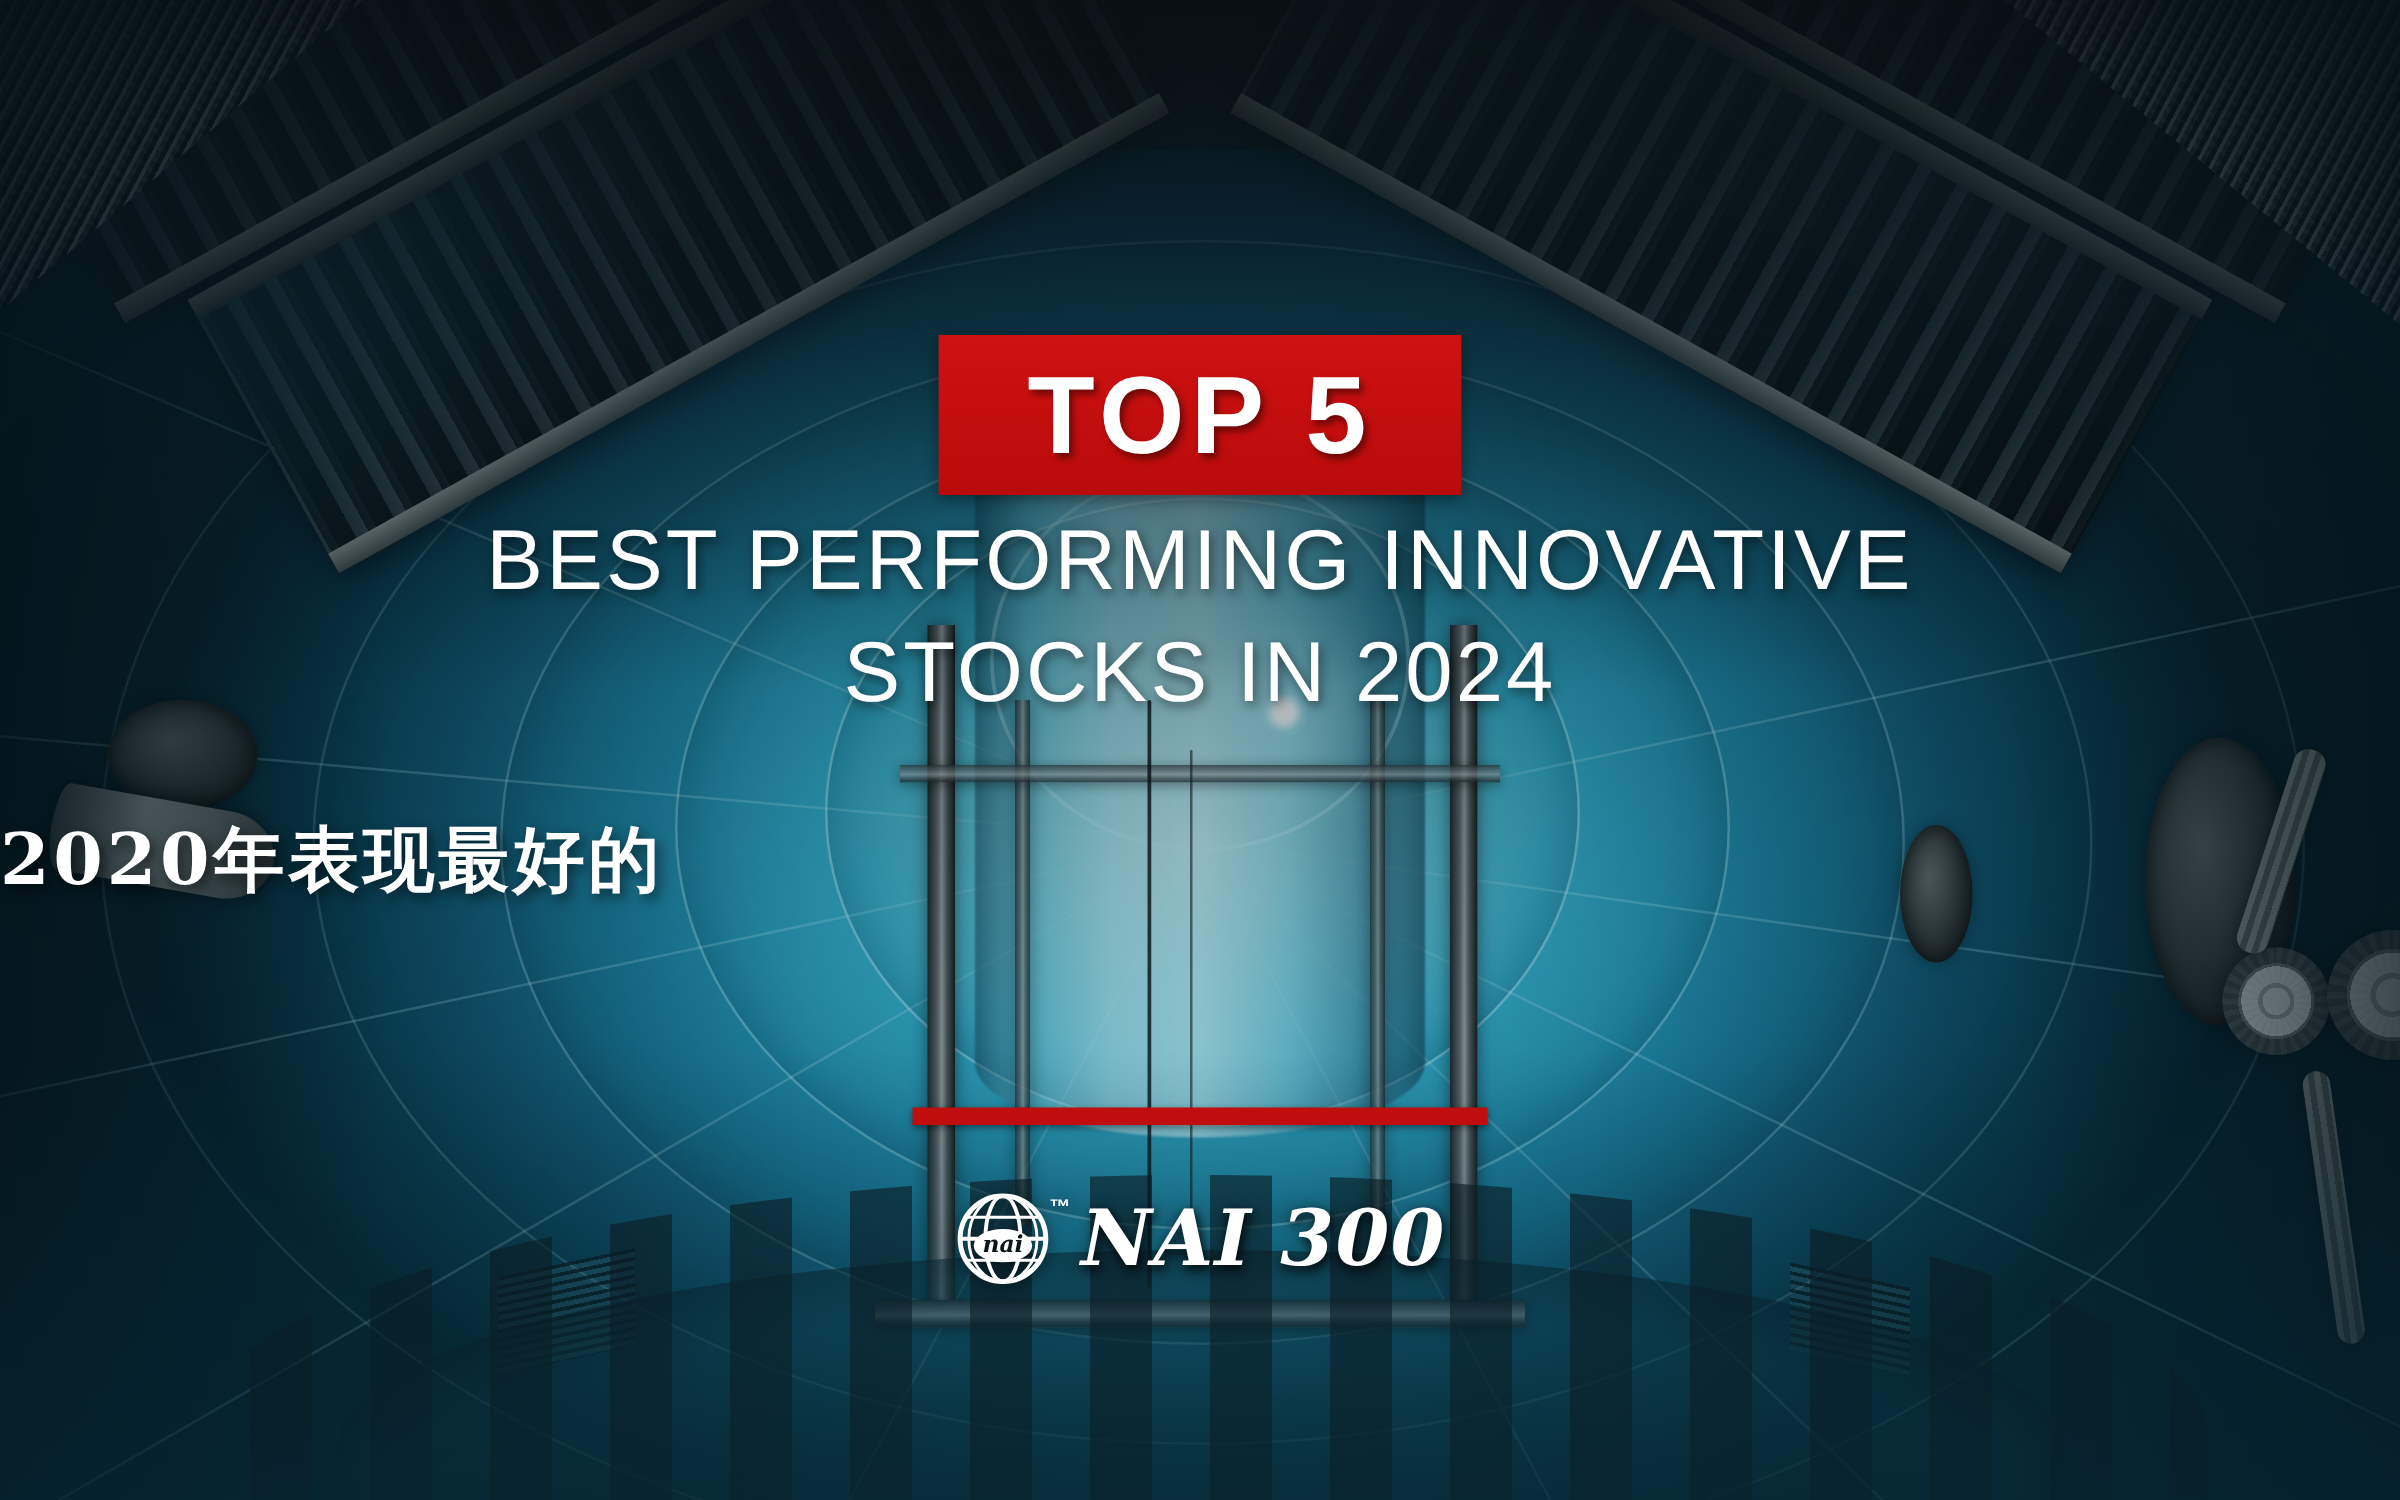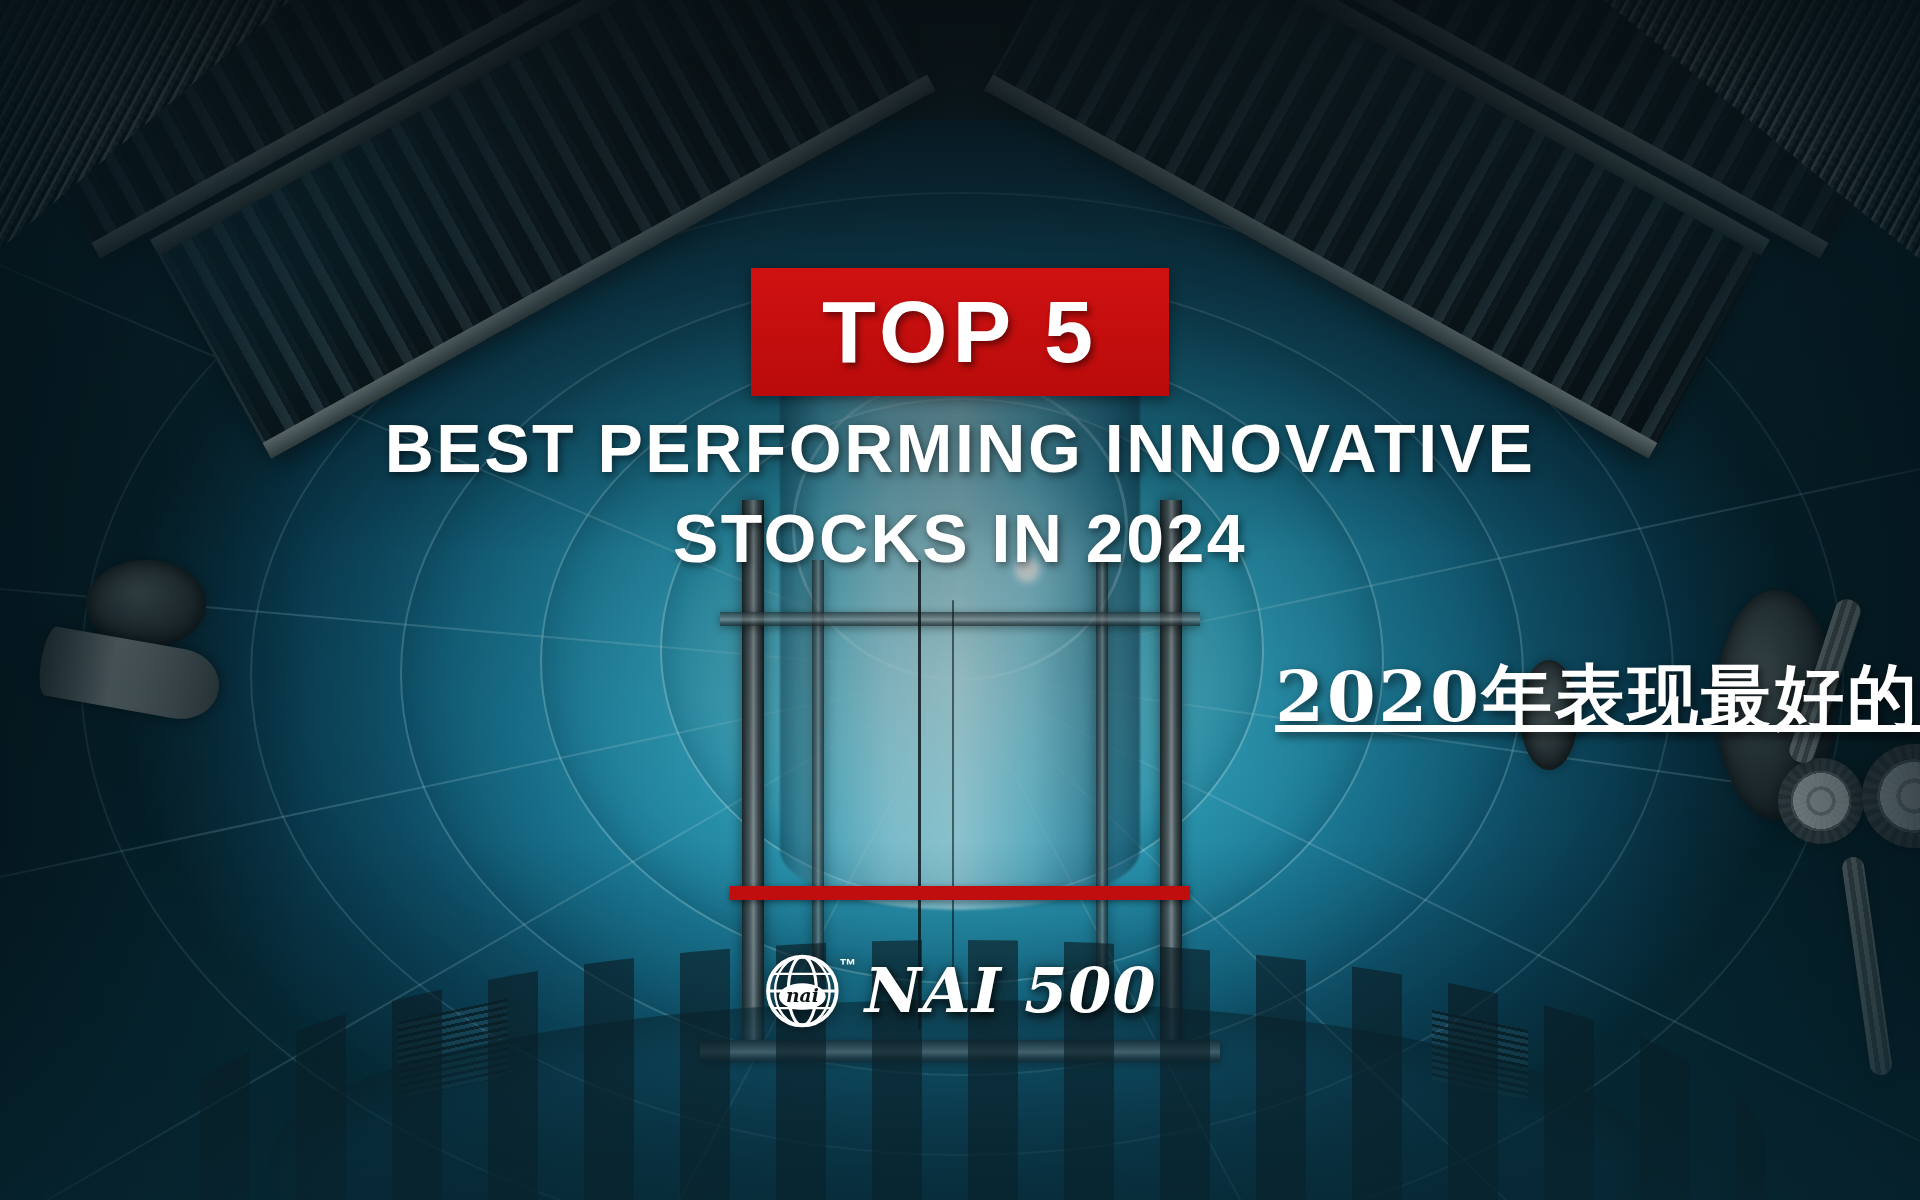--- a/index.html
+++ b/index.html
@@ -257,36 +257,35 @@
     top: 404px;
     text-align: center;
     color: #ffffff;
     font-size: 68px;
     font-weight: 300;
     letter-spacing: 2.5px;
     line-height: 1.32;
     text-shadow: 2px 3px 9px rgba(0,0,0,.55);
     white-space: nowrap;
   }
-  .headline .hl-line { display: block; font-weight: bold; }
+  .headline .hl-line { display: block; }
 
   .headline-cn {
     position: absolute;
     left: 0; right: 0;
     top: 650px;
-    text-align: right;
+    text-align: left;
     color: #ffffff;
     font-family: "DejaVu Serif", "Liberation Serif", serif;
-    font-size: 70px;
+    font-size: 57px;
     font-weight: 700;
     letter-spacing: 3px;
     line-height: 1.35;
     text-shadow: 3px 4px 10px rgba(0,0,0,.6);
     white-space: nowrap;
-    text-decoration: underline;
   }
   .headline-cn .cn-line { display: block; }
 
   .red-underline {
     position: absolute;
     left: 50%;
     transform: translateX(-50%);
     top: 886px;
     width: 460px;
     height: 14px;
@@ -438,17 +437,17 @@
         <circle cx="50" cy="50" r="44" fill="none" stroke="#ffffff" stroke-width="5"></circle>
         <ellipse cx="50" cy="50" rx="18" ry="44" fill="none" stroke="#ffffff" stroke-width="4"></ellipse>
         <ellipse cx="50" cy="50" rx="35" ry="44" fill="none" stroke="#ffffff" stroke-width="3"></ellipse>
         <line x1="6" y1="50" x2="94" y2="50" stroke="#ffffff" stroke-width="4"></line>
         <path d="M12 28 H88" stroke="#ffffff" stroke-width="3" fill="none"></path>
         <path d="M12 72 H88" stroke="#ffffff" stroke-width="3" fill="none"></path>
         <ellipse cx="50" cy="57" rx="30" ry="17" fill="#ffffff"></ellipse>
         <text x="50" y="64" text-anchor="middle" font-family="DejaVu Serif, Liberation Serif, serif" font-style="italic" font-weight="700" font-size="24" fill="#0d1518">nai</text>
       </svg>
       <span class="logo-tm">™</span>
-      <span class="logo-word">NAI 500</span>
+      <span class="logo-word">NAI 300</span>
     </div>
 
   </div>
 </div>
 
 </body></html>

